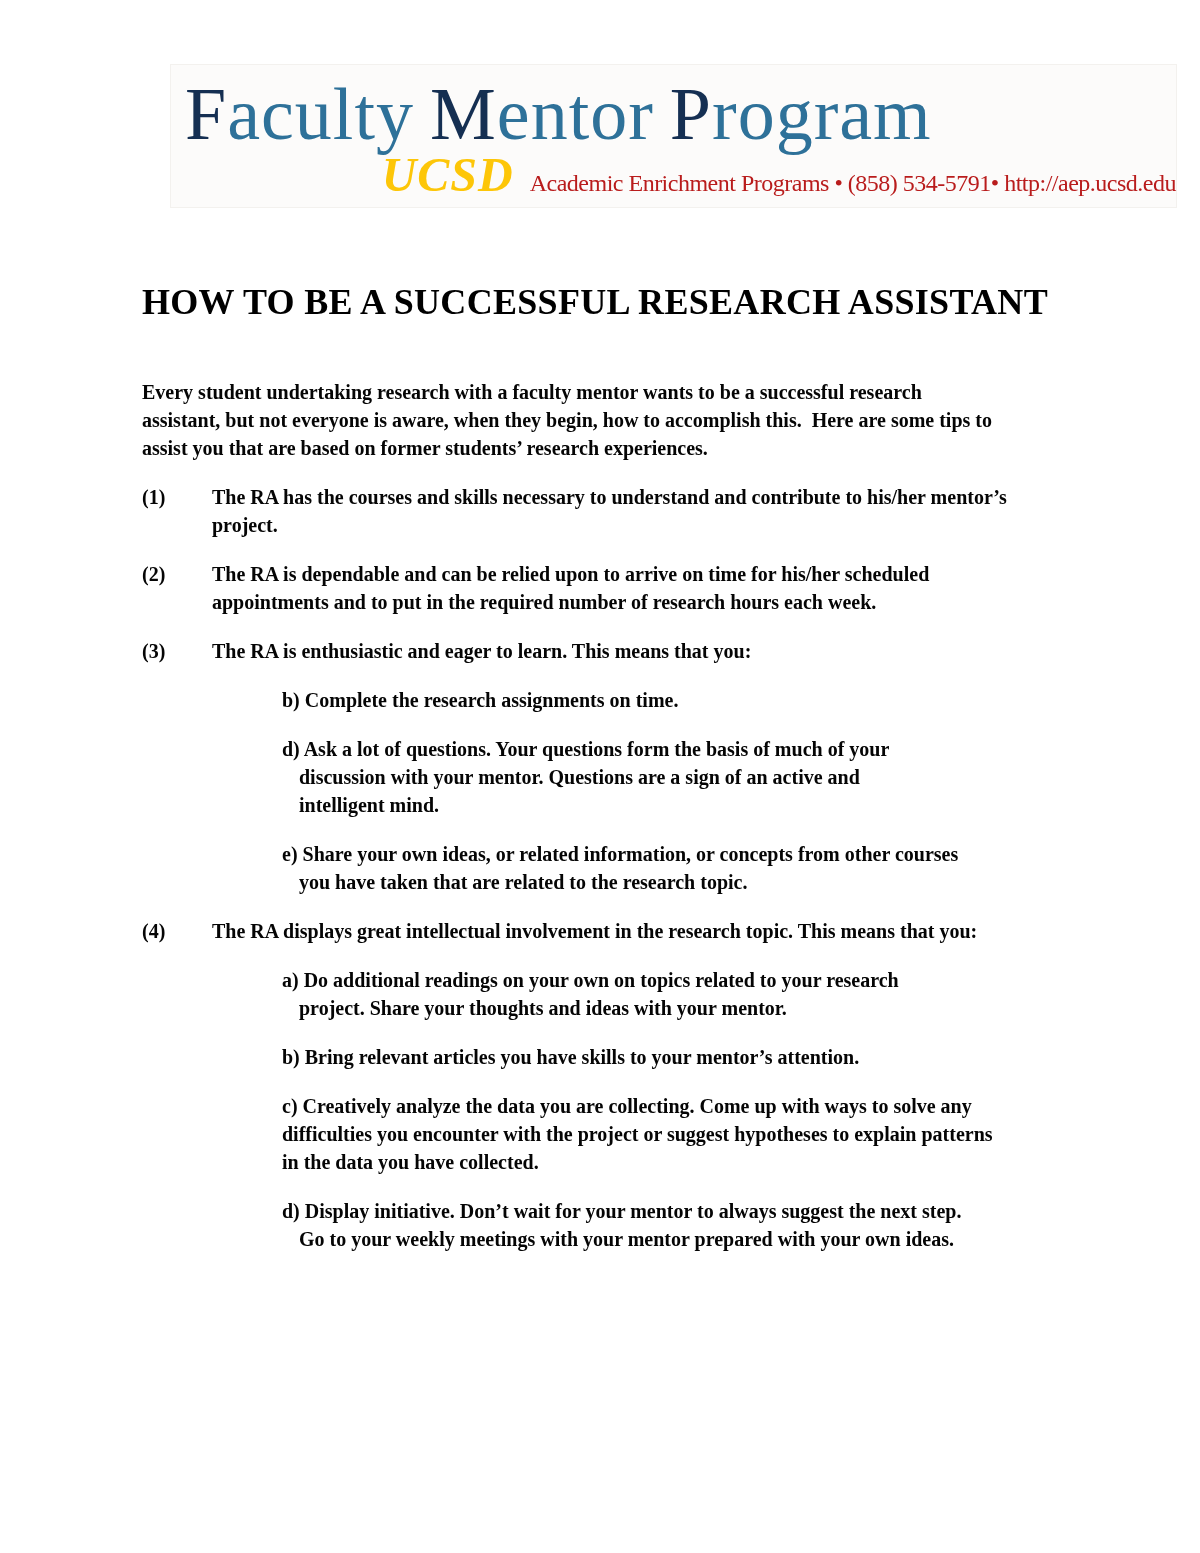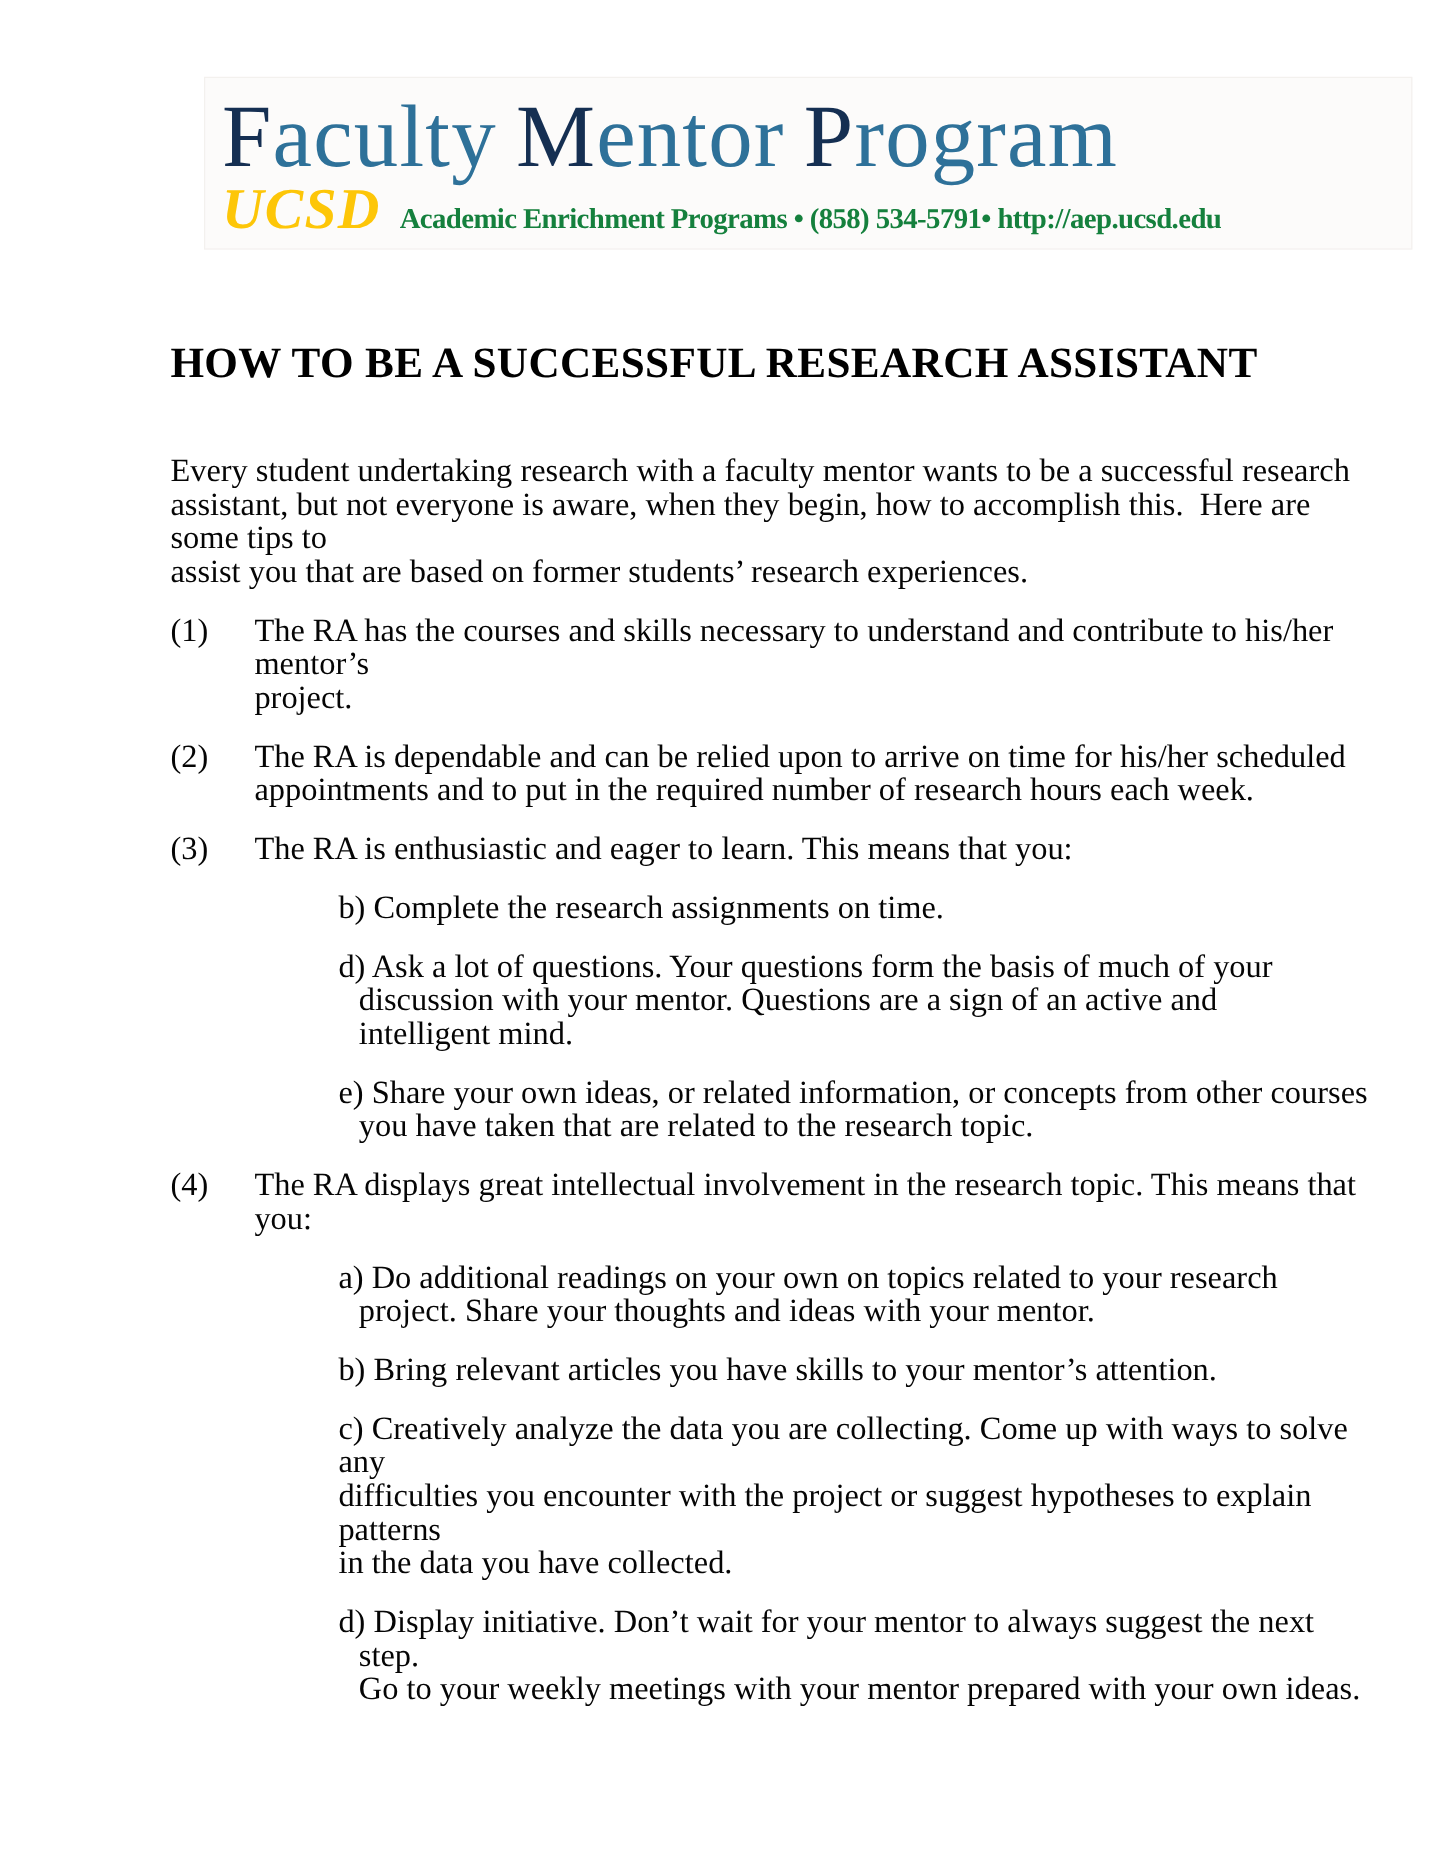--- a/index.html
+++ b/index.html
@@ -39,55 +39,56 @@
     display: inline-block;
     margin-right: 16px;
   }
   .logo-word::first-letter {
     color: #152f52;
   }
   .logo-line2 {
     display: flex;
     align-items: baseline;
     margin-top: -6px;
+    justify-content: flex-end;
   }
   .ucsd-mark {
     font-size: 48px;
     font-style: italic;
     font-weight: bold;
     color: #fdc608;
     letter-spacing: 1px;
     margin-right: 16px;
   }
   .tagline {
     font-size: 24px;
-    font-weight: bold;
-    color: #15803d;
+    font-weight: normal;
+    color: #b91c1c;
     letter-spacing: -0.5px;
   }
 
   
   .content {
     position: absolute;
     left: 142px;
     top: 280px;
     width: 1010px;
   }
   .doc-title {
     font-size: 36px;
     line-height: 44px;
     font-weight: bold;
     color: #000;
     margin: 0 0 54px 0;
     white-space: nowrap;
     letter-spacing: 0.3px;
   }
   .para, .num-item, .sub-item {
-    font-size: 27px;
-    font-weight: normal;
+    font-size: 20px;
+    font-weight: bold;
     line-height: 28px;
     margin: 0 0 21px 0;
   }
   .lines {
     white-space: pre-line;
   }
   .num-item {
     display: flex;
   }
   .num-marker {

